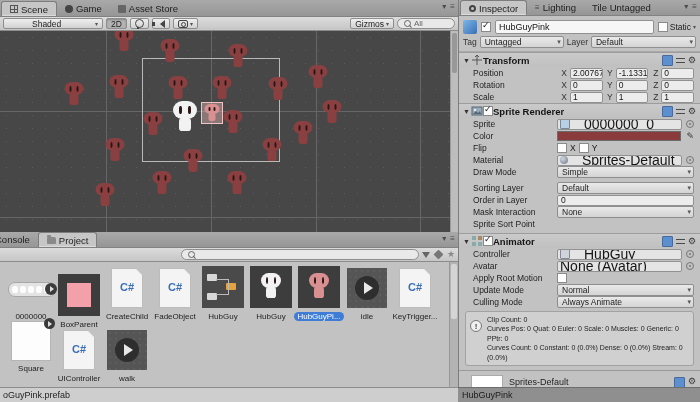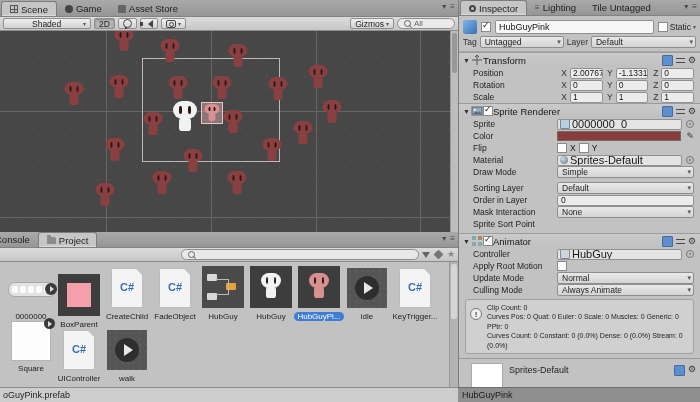--- a/index.html
+++ b/index.html
@@ -104,34 +104,34 @@
   .cb{width:10px;height:10px;background:#fdfdfd;border:1px solid #8a8a8a;box-sizing:border-box;position:relative;flex:none;}
   .cb.checked::after{content:"✓";position:absolute;left:0px;top:-3px;font-size:9px;color:#222;}
   .namefld{flex:1;height:12px;background:#f6f6f6;border:1px solid #919191;border-radius:2px;
     display:flex;align-items:center;padding:0 3px;font-size:9px;}
   .staticgrp{display:flex;align-items:center;gap:2px;font-size:8.5px;color:#222;}
   .ihead .row2{display:flex;align-items:center;gap:3px;height:15px;font-size:8.5px;color:#333;}
   .drop{height:12px;background:linear-gradient(#e9e9e9,#d4d4d4);border:1px solid #8e8e8e;border-radius:2px;
     display:flex;align-items:center;padding:0 10px 0 4px;font-size:8.5px;color:#222;position:relative;box-sizing:border-box;}
   .drop::after{content:"▾";position:absolute;right:2px;top:1px;font-size:7px;color:#555;}
   .chead{height:14px;display:flex;align-items:center;gap:0;padding:0 4px;border-top:1px solid #9c9c9c;
-    background:linear-gradient(#cacaca,#c0c0c0);font-weight:normal;font-size:9.5px;}
+    background:linear-gradient(#cacaca,#c0c0c0);font-weight:bold;font-size:9.5px;}
   .fold{font-size:7px;color:#333;width:8px;flex:none;}
   .cicon{width:12px;height:12px;flex:none;}
   .hicons{margin-left:auto;display:flex;gap:3px;align-items:center;}
   .ic-book{width:9px;height:9px;background:#5b8fd0;border-radius:1px;border:1px solid #4a6a9a;}
   .ic-preset{width:9px;height:9px;position:relative;}
   .ic-preset::before,.ic-preset::after{content:"";position:absolute;left:0;right:0;height:1.5px;background:#4a4a4a;}
   .ic-preset::before{top:2px;}.ic-preset::after{top:6px;}
   .ic-gear{font-size:9px;color:#3a3a3a;line-height:1;}
   .irow{display:flex;align-items:center;height:12px;padding:0 6px 0 14px;}
   .ilabel{width:84px;flex:none;font-size:8.5px;color:#222;white-space:nowrap;overflow:hidden;}
   .ictrl{flex:1;display:flex;align-items:center;min-width:0;gap:2px;}
   .objfld{flex:1;height:11px;background:#e4e4e4;border:1px solid #919191;border-radius:2px;
-    display:flex;align-items:center;gap:2px;padding:0 2px;font-size:11px;box-sizing:border-box;overflow:hidden;white-space:nowrap;}
+    display:flex;align-items:center;gap:14px;padding:0 2px;font-size:14px;box-sizing:border-box;overflow:hidden;white-space:nowrap;}
   .objfld .oic{width:8px;height:8px;flex:none;border-radius:1px;}
   .picker{width:8px;height:8px;flex:none;border:1px solid #777;border-radius:50%;position:relative;box-sizing:border-box;margin-left:2px;}
   .picker::after{content:"";position:absolute;left:2px;top:2px;width:2px;height:2px;background:#777;border-radius:50%;}
   .txtfld{flex:1;height:11px;background:#ececec;border:1px solid #919191;border-radius:2px;
     display:flex;align-items:center;padding:0 3px;font-size:8.5px;box-sizing:border-box;}
   .colorfld{flex:1;height:10px;border:1px solid #6b6b6b;box-sizing:border-box;}
   .eyedrop{font-size:9px;color:#333;margin-left:3px;}
   .drop.w{flex:1;}
   .trow{display:flex;align-items:center;height:12px;padding:0 6px 0 14px;gap:2px;}
   .tlabel{width:84px;flex:none;font-size:8.5px;color:#222;}
@@ -181,21 +181,21 @@
       <div class="tab">
         <span class="ic-store"></span>
         <span>Asset Store</span>
       </div>
       <div class="corner">
           <span>▾</span>
           <span>≡</span>
         </div>
     </div>
     <div class="toolbar">
-      <div class="tbtn" style="width:88px;justify-content:space-between;padding-left:28px;">
+      <div class="tbtn" style="width:100px;justify-content:space-between;padding-left:28px;">
         <span>Shaded</span>
         <span class="darr">▾</span>
       </div>
       <div class="tbtn pressed">
         <span>2D</span>
       </div>
       <div class="tbtn">
           <span class="bulb"></span>
         </div>
       <div class="tbtn">
@@ -678,20 +678,29 @@
         <span class="ilabel">Controller</span>
         <span class="ictrl">
             <span class="objfld">
               <span class="oic" style="background:#cdd4da;border:1px solid #889;"></span>
               <span>HubGuy</span>
             </span>
             <span class="picker"></span>
           </span>
       </div>
       <div class="irow">
+        <span class="ilabel">Avatar</span>
+        <span class="ictrl">
+            <span class="objfld">
+              <span>None (Avatar)</span>
+            </span>
+            <span class="picker"></span>
+          </span>
+      </div>
+      <div class="irow">
         <span class="ilabel">Apply Root Motion</span>
         <span class="ictrl">
             <span class="cb"></span>
           </span>
       </div>
       <div class="irow">
         <span class="ilabel">Update Mode</span>
         <span class="ictrl">
             <span class="drop w">
               <span>Normal</span>

